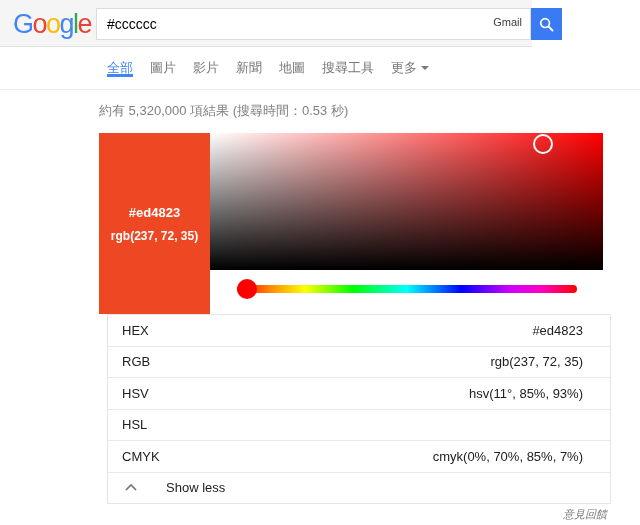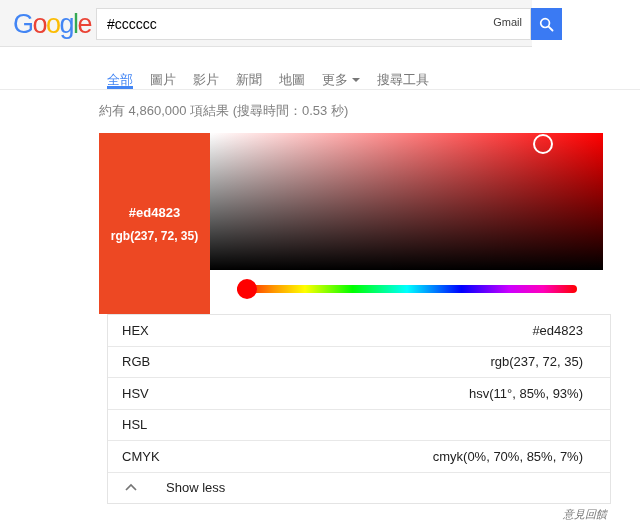--- a/index.html
+++ b/index.html
@@ -17,21 +17,21 @@
   .searchbox input { width: 100%; height: 100%; border: 0; outline: none; padding: 0 10px;
                      font-size: 14px; color: #000; font-family: inherit; background: transparent; }
   .searchbtn { position: absolute; left: 531px; top: 8px; width: 31px; height: 32px;
                background: #3a7af3; border: 0; cursor: pointer;
                display: flex; align-items: center; justify-content: center; }
   .gmail { position: absolute; right: 10px; top: 16px; font-size: 11px; color: #404040;
            text-decoration: none; cursor: pointer; }
 
   
   .tabs { position: absolute; left: 0; top: 47px; width: 640px; height: 43px; background: #fff;
-          border-bottom: 1px solid #ebebeb; display: flex; align-items: flex-end;
+          border-bottom: 1px solid #ebebeb; display: flex; align-items: center;
           padding-left: 107px; }
   .tab { position: relative; display: flex; align-items: center; gap: 4px; margin-right: 17px;
          font-size: 13px; color: #777; cursor: pointer; white-space: nowrap; }
   .tab.active { color: #4285f4; }
   .tab.active::after { content: ""; position: absolute; left: 0; right: 0; bottom: 0;
                        height: 3px; background: #4285f4; }
   .caret { width: 0; height: 0; border-left: 4px solid transparent; border-right: 4px solid transparent;
            border-top: 4px solid #777; display: inline-block; }
 
   
@@ -101,29 +101,29 @@
     <div class="tab">
       <span>影片</span>
     </div>
     <div class="tab">
       <span>新聞</span>
     </div>
     <div class="tab">
       <span>地圖</span>
     </div>
     <div class="tab">
+      <span>搜尋工具</span>
+    </div>
+    <div class="tab">
       <span>更多</span>
       <span class="caret"></span>
     </div>
-    <div class="tab">
-      <span>搜尋工具</span>
-    </div>
   </nav>
 
-  <div class="stats">約有 4,860,000 項結果 (搜尋時間：0.53 秒)</div>
+  <div class="stats">約有 5,320,000 項結果 (搜尋時間：0.53 秒)</div>
 
   <section class="picker">
 
     <div class="swatch" style="background: rgb(237, 72, 35);">
       <div class="swatch-hex">#ed4823</div>
       <div class="swatch-rgb">rgb(237, 72, 35)</div>
     </div>
 
     <div class="sv-area" style="background: linear-gradient(rgba(0, 0, 0, 0), rgb(0, 0, 0)), linear-gradient(to right, rgb(255, 255, 255), rgb(255, 0, 0));">
       <div class="sv-cursor"></div>

